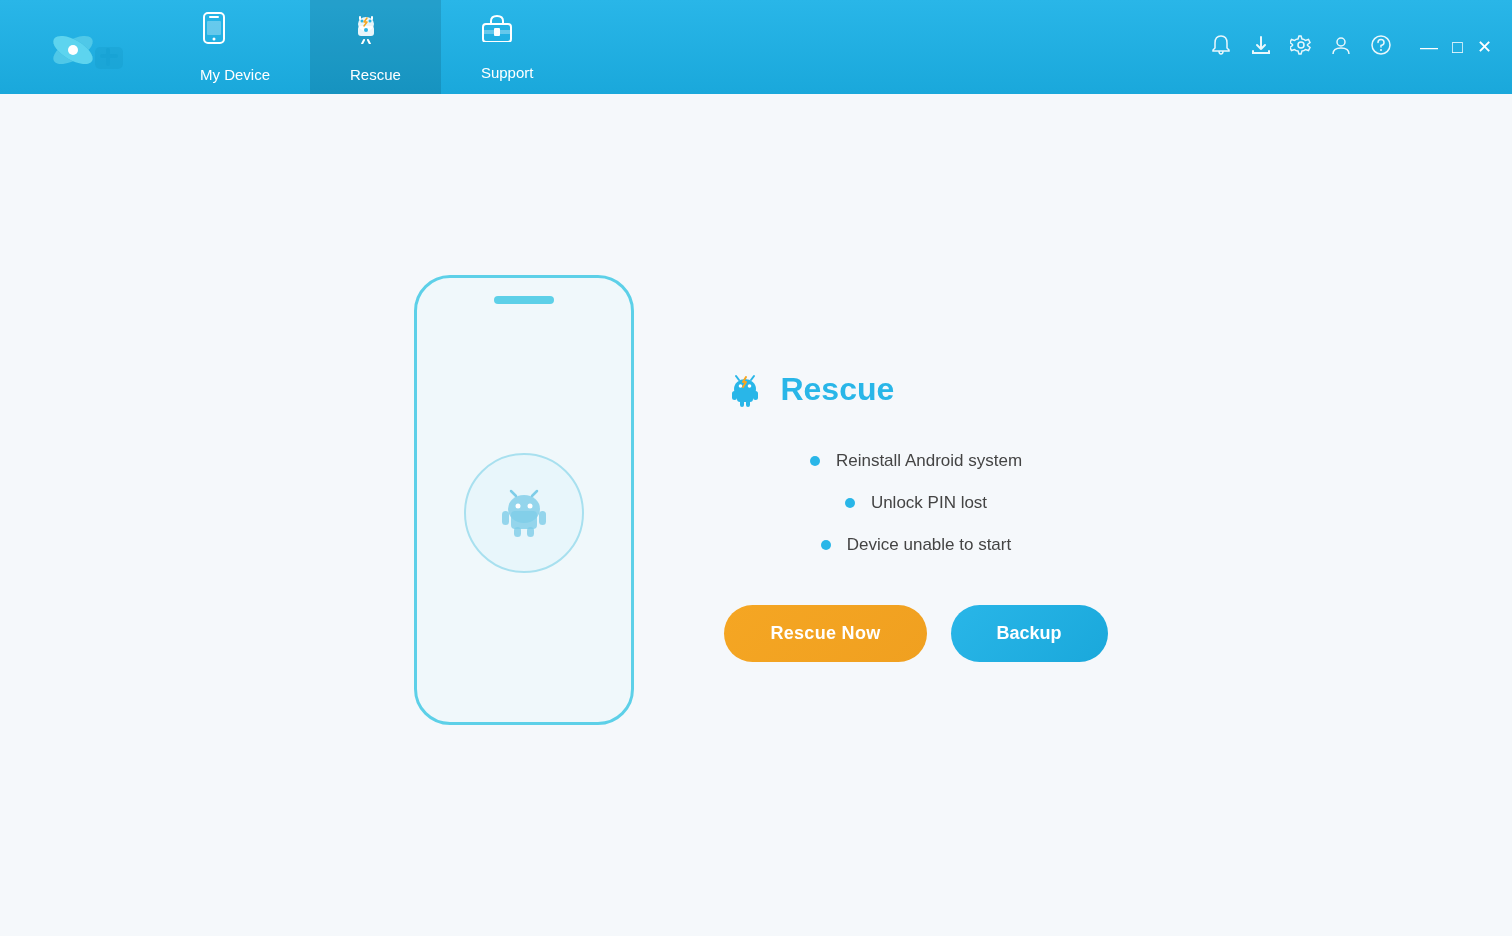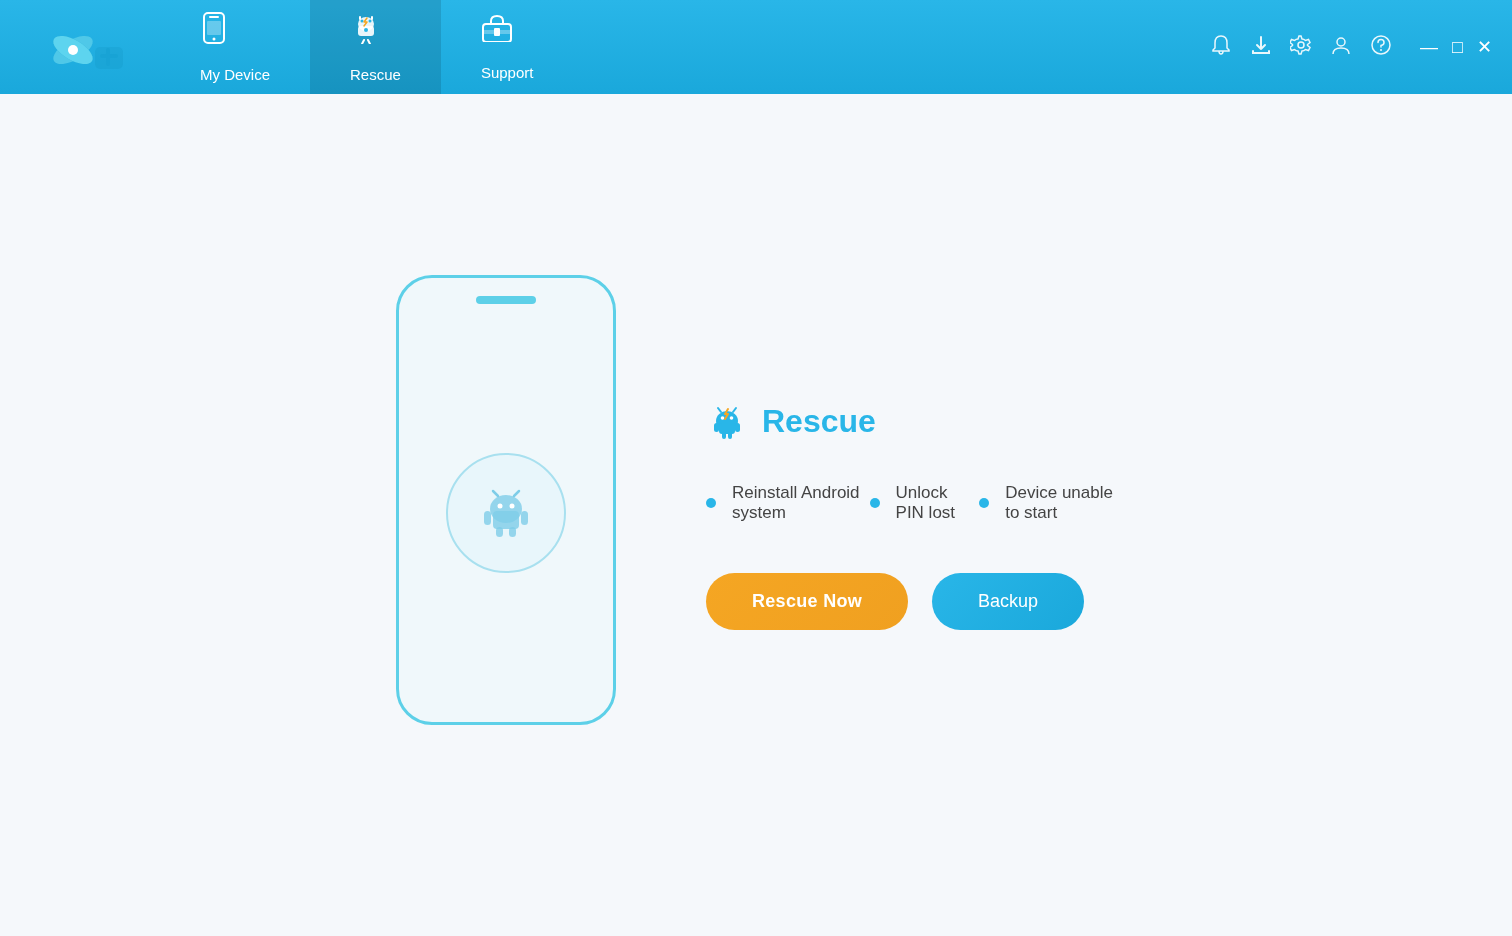--- a/index.html
+++ b/index.html
@@ -182,23 +182,25 @@
     }
 
     .rescue-title {
       font-size: 32px;
       font-weight: 700;
       color: #29b6e8;
     }
 
     .feature-list {
       display: flex;
-      flex-direction: row;
+      flex-direction: column;
+      gap: 22px;
       list-style: none;
       margin-top: 10px;
+      align-items: center;
     }
 
     .feature-item {
       display: flex;
       align-items: center;
       gap: 16px;
       font-size: 17px;
       color: #444;
     }
 
@@ -228,21 +230,21 @@
       letter-spacing: 0.3px;
     }
 
     .btn-backup {
       padding: 18px 46px;
       background: linear-gradient(135deg, #29b6e8 0%, #1aa8db 100%);
       color: white;
       border: none;
       border-radius: 32px;
       font-size: 18px;
-      font-weight: 400;
+      font-weight: 700;
       cursor: pointer;
     }
   </style>
 </head>
 <body>
 
 <div class="titlebar">
   <div class="logo-area">
     <svg class="logo-svg" viewBox="0 0 110 70" xmlns="http://www.w3.org/2000/svg">
 

